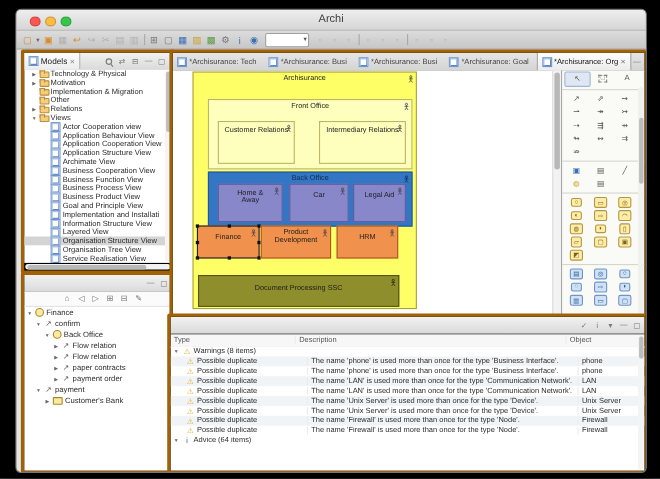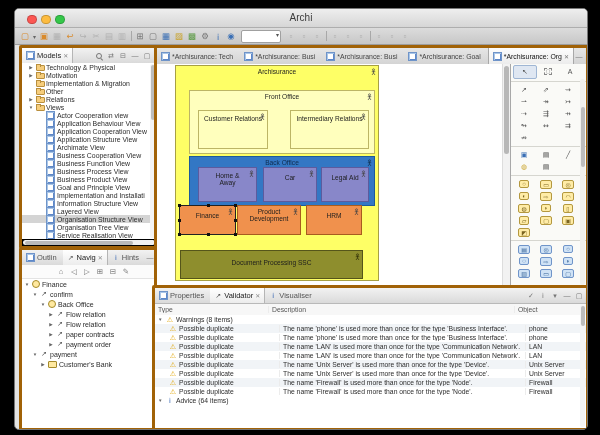--- a/index.html
+++ b/index.html
@@ -373,38 +373,20 @@
     <div class="hscroll">
         <span class="thumb"></span>
       </div>
     <div class="vscroll" style="top:16px;bottom:8px;">
         <span class="thumb" style="height:55px"></span>
       </div>
   </div>
 
   <div class="panel" style="left:4px;top:238px;width:134px;height:178px;">
     <div class="phead">
-      <span style="display:flex">
-
-      <span class="vtab">
-          <span class="tic ic-diagram"></span>
-          <span>Outlin</span>
-          <span class="x"></span>
-        </span>
-          <span class="vtab on">
-          <span class="tic ic-relation"></span>
-          <span>Navig</span>
-          <span class="x">✕</span>
-        </span>
-          <span class="vtab">
-          <span class="tic ic-advice"></span>
-          <span>Hints</span>
-          <span class="x"></span>
-        </span>
-        </span>
       <span class="hicons">
         <span class="hic">—</span>
         <span class="hic">▢</span>
       </span>
     </div>
     <div class="navtb" style="position:absolute;left:0;right:0;top:15px;">
 
     <span class="hic">
           <i>⌂</i>
         </span>
@@ -768,38 +750,20 @@
         </div>
 
       <div class="pscroll">
           <span class="thumb"></span>
         </div>
     </div>
   </div>
 
   <div class="panel" style="left:137px;top:276px;width:431px;height:140px;">
     <div class="phead">
-      <span style="display:flex">
-
-      <span class="vtab">
-          <span class="tic ic-diagram"></span>
-          <span>Properties</span>
-          <span class="x"></span>
-        </span>
-          <span class="vtab on">
-          <span class="tic ic-relation"></span>
-          <span>Validator</span>
-          <span class="x">✕</span>
-        </span>
-          <span class="vtab">
-          <span class="tic ic-advice"></span>
-          <span>Visualiser</span>
-          <span class="x"></span>
-        </span>
-        </span>
       <span class="hicons">
 
       <span class="hic">
             <i>✓</i>
           </span>
           <span class="hic">
             <i>ℹ</i>
           </span>
           <span class="hic">
             <i>▾</i>

